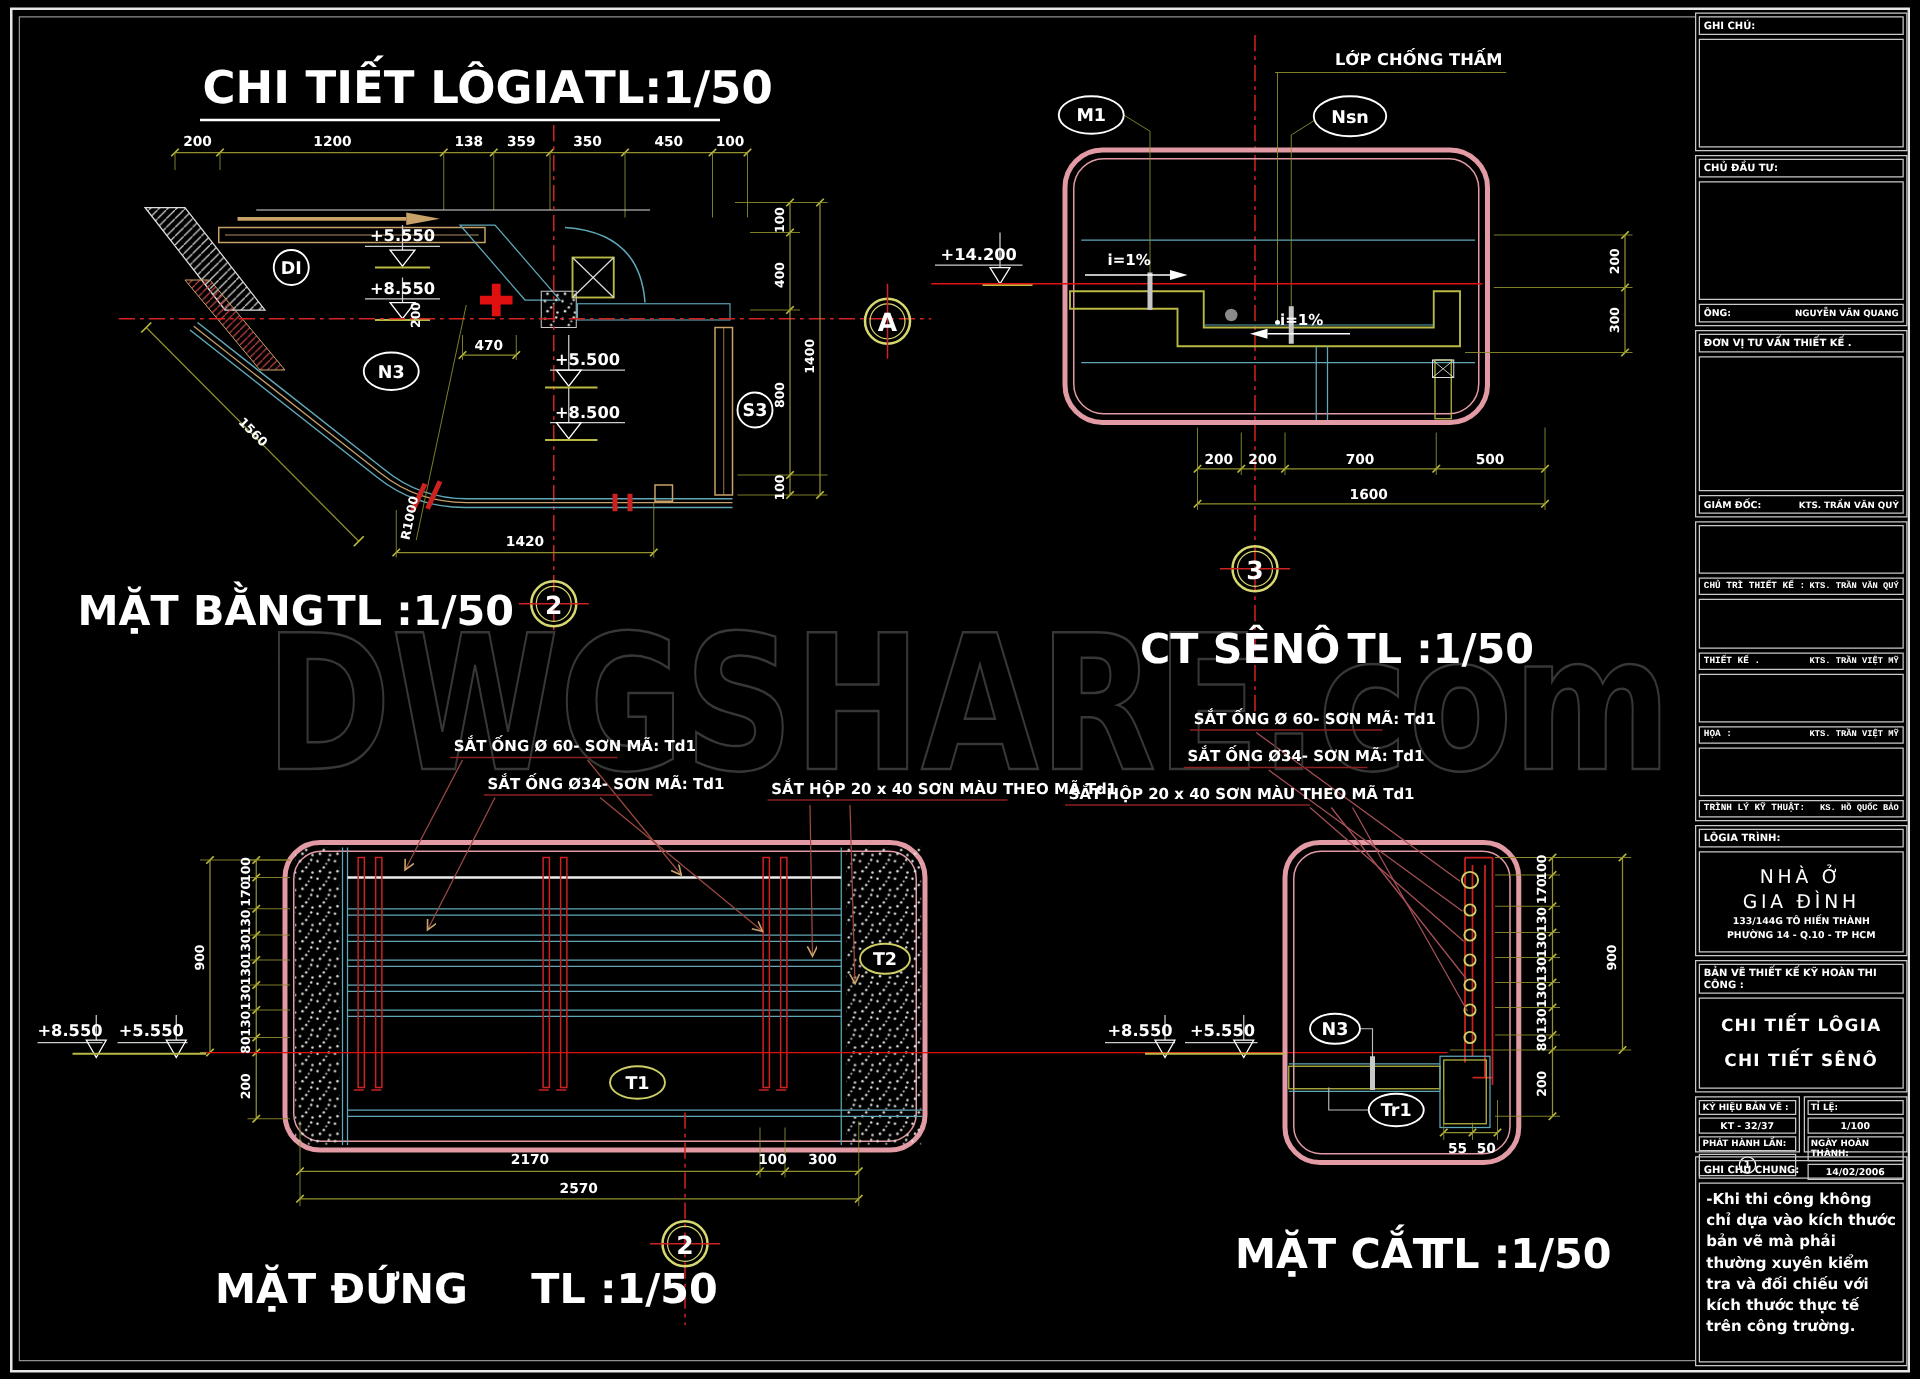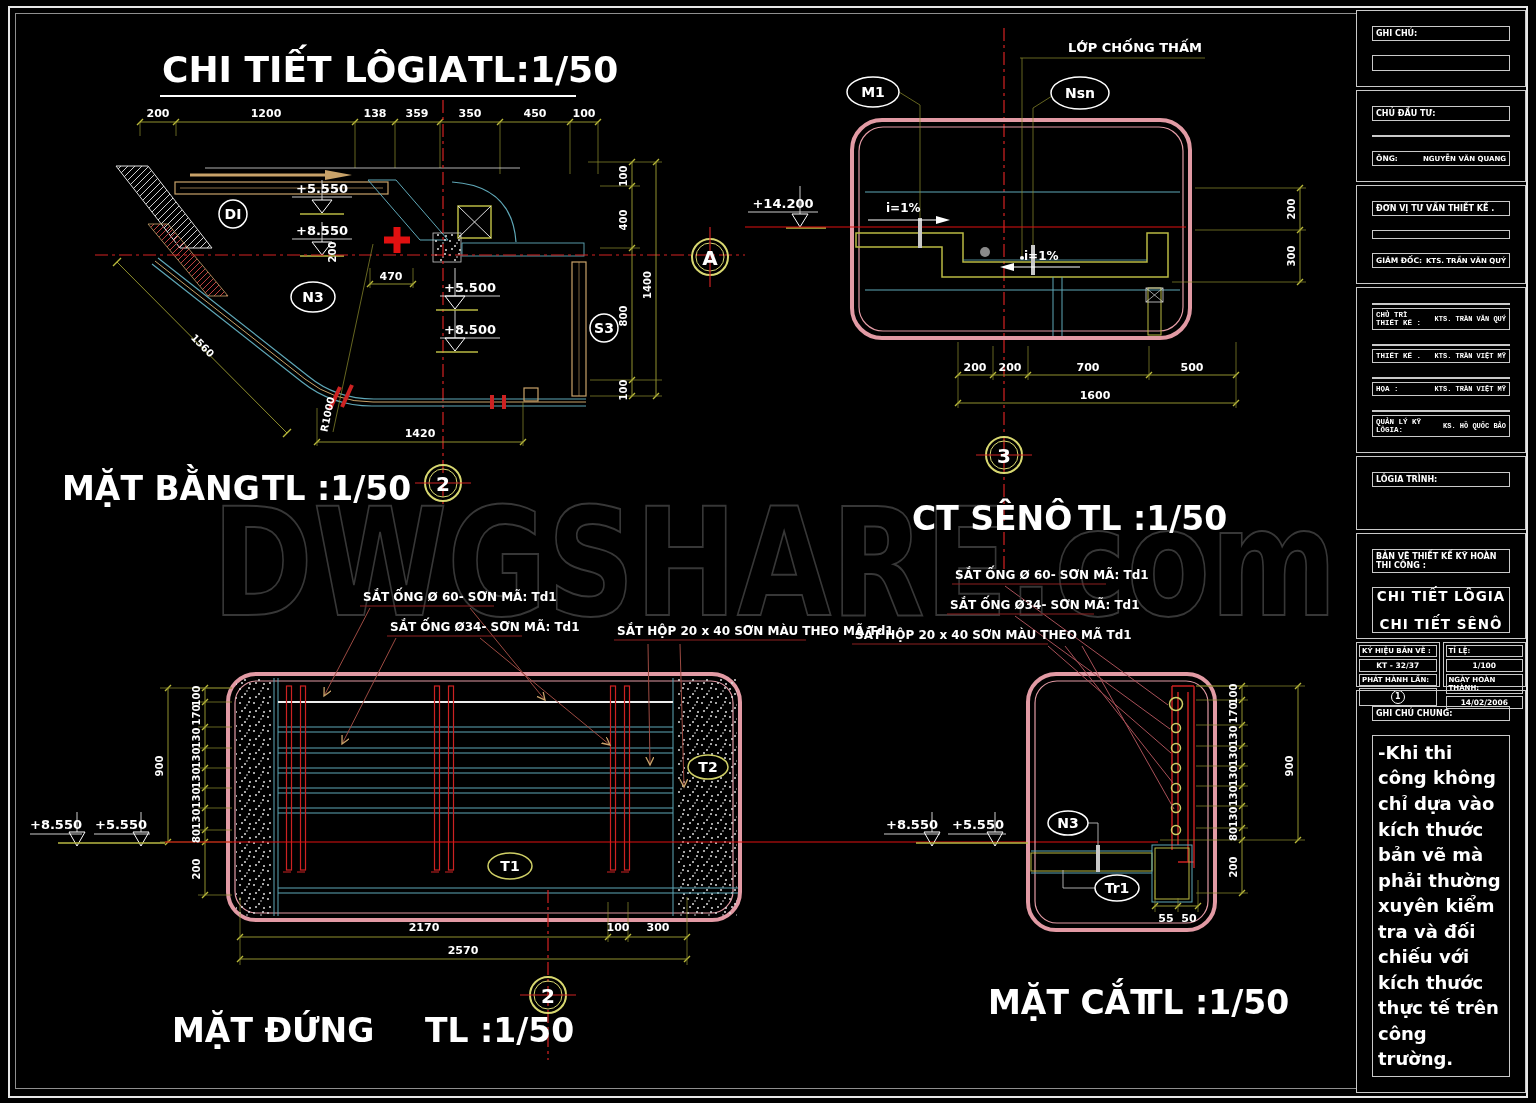--- a/index.html
+++ b/index.html
@@ -26,36 +26,36 @@
   .dimS{font-size:10px;font-weight:bold;text-anchor:middle;fill:#fff}
   .lvl{font-size:13px;font-weight:bold;text-anchor:middle;fill:#fff}
   .lbl{font-size:14px;font-weight:bold;text-anchor:middle;fill:#fff}
   .big{font-size:33px;font-weight:bold;fill:#fff}
   .ttl{font-size:36px;font-weight:bold;fill:#fff}
   .ann{font-size:12px;font-weight:bold;fill:#fff}
   .bub{font-size:20px;font-weight:bold;text-anchor:middle;fill:#fff}
   .wm{font-size:150px;font-weight:bold;fill:none;stroke:#3a3a3a;stroke-width:2px;opacity:.95}
   
   #tb{position:absolute;left:1356px;top:10px;width:170px;height:1083px;display:flex;flex-direction:column;gap:3px;background:#000;}
-  .sec{border:1px solid #c9c9c9;padding:15px;display:flex;flex-direction:column;gap:14px;box-sizing:border-box;}
+  .sec{border:1px solid #c9c9c9;padding:2px;display:flex;flex-direction:column;gap:3px;box-sizing:border-box;}
   .hd{border:1px solid #c9c9c9;color:#fff;font-size:8px;font-weight:bold;padding:2px 3px;flex:none;}
   .bd{border:1px solid #c9c9c9;flex:1;}
   .rw{border:1px solid #c9c9c9;color:#fff;font-size:7.5px;font-weight:bold;padding:2px 3px;display:flex;justify-content:space-between;align-items:center;flex:none;gap:2px;}
   .rw .v{font-size:7px;text-align:right;white-space:nowrap;}
   .sub{flex:1;display:flex;flex-direction:column;gap:3px;font-family:Liberation Mono, monospace;}
   .proj{border:1px solid #c9c9c9;flex:1;display:flex;flex-direction:column;align-items:center;justify-content:center;color:#fff;gap:2px;padding:2px;}
   .p1{font-size:15px;letter-spacing:3px;}
   .p3{font-size:7.5px;font-weight:bold;}
   .dnbox{border:1px solid #c9c9c9;flex:1;display:flex;flex-direction:column;align-items:center;justify-content:center;gap:12px;}
   .dn{font-size:13.5px;font-weight:bold;letter-spacing:1px;color:#fff;text-align:center;}
   .col{flex:1;border:1px solid #c9c9c9;padding:2px;display:flex;flex-direction:column;gap:2px;}
   .chd{border:1px solid #c9c9c9;color:#fff;font-size:7px;font-weight:bold;padding:1px 2px;}
   .cval{border:1px solid #c9c9c9;color:#fff;font-size:7.5px;font-weight:bold;text-align:center;padding:1px;}
   .circ{display:inline-block;width:12px;height:12px;border:1px solid #fff;border-radius:50%;font-size:8px;line-height:12px;text-align:center;color:#fff;font-weight:bold;}
-  .note{color:#fff;font-size:18px;line-height:1.42;padding:4px 5px;border:1px solid #c9c9c9;flex:1;font-weight:bold;}
+  .note{color:#fff;font-size:12px;line-height:1.42;padding:4px 5px;border:1px solid #c9c9c9;flex:1;font-weight:bold;}
 </style>
 </head>
 <body>
 
 <div id="frame1"></div>
 <div id="frame2"></div>
 
 <svg id="cad" width="1536" height="1103" viewBox="0 0 1536 1103">
   <defs>
     <pattern id="hatchD" width="5" height="5" patternUnits="userSpaceOnUse">
@@ -446,27 +446,33 @@
     <div class="sub">
       <div class="bd"></div>
       <div class="rw">
         <span>HỌA :</span>
         <span class="v">KTS. TRẦN VIỆT MỸ</span>
       </div>
     </div>
     <div class="sub">
       <div class="bd"></div>
       <div class="rw">
-        <span>QUẢN LÝ KỸ LÔGIA:</span>
+        <span>TRÌNH LÝ KỸ THUẬT:</span>
         <span class="v">KS. HỒ QUỐC BẢO</span>
       </div>
     </div>
   </div>
   <div class="sec" style="height:105px">
     <div class="hd">LÔGIA TRÌNH:</div>
+    <div class="proj">
+      <span class="p1">NHÀ Ở</span>
+      <span class="p1">GIA ĐÌNH</span>
+      <span class="p3">133/144G TÔ HIẾN THÀNH</span>
+      <span class="p3">PHƯỜNG 14 - Q.10 - TP HCM</span>
+    </div>
   </div>
   <div class="sec" style="height:106px">
     <div class="hd">BẢN VẼ THIẾT KẾ KỸ HOÀN THI CÔNG :</div>
     <div class="dnbox">
       <div class="dn">CHI TIẾT LÔGIA</div>
       <div class="dn">CHI TIẾT SÊNÔ</div>
     </div>
   </div>
   <div class="sec" style="height:45px;flex-direction:row;padding:0;border:none;gap:3px">
     <div class="col">

